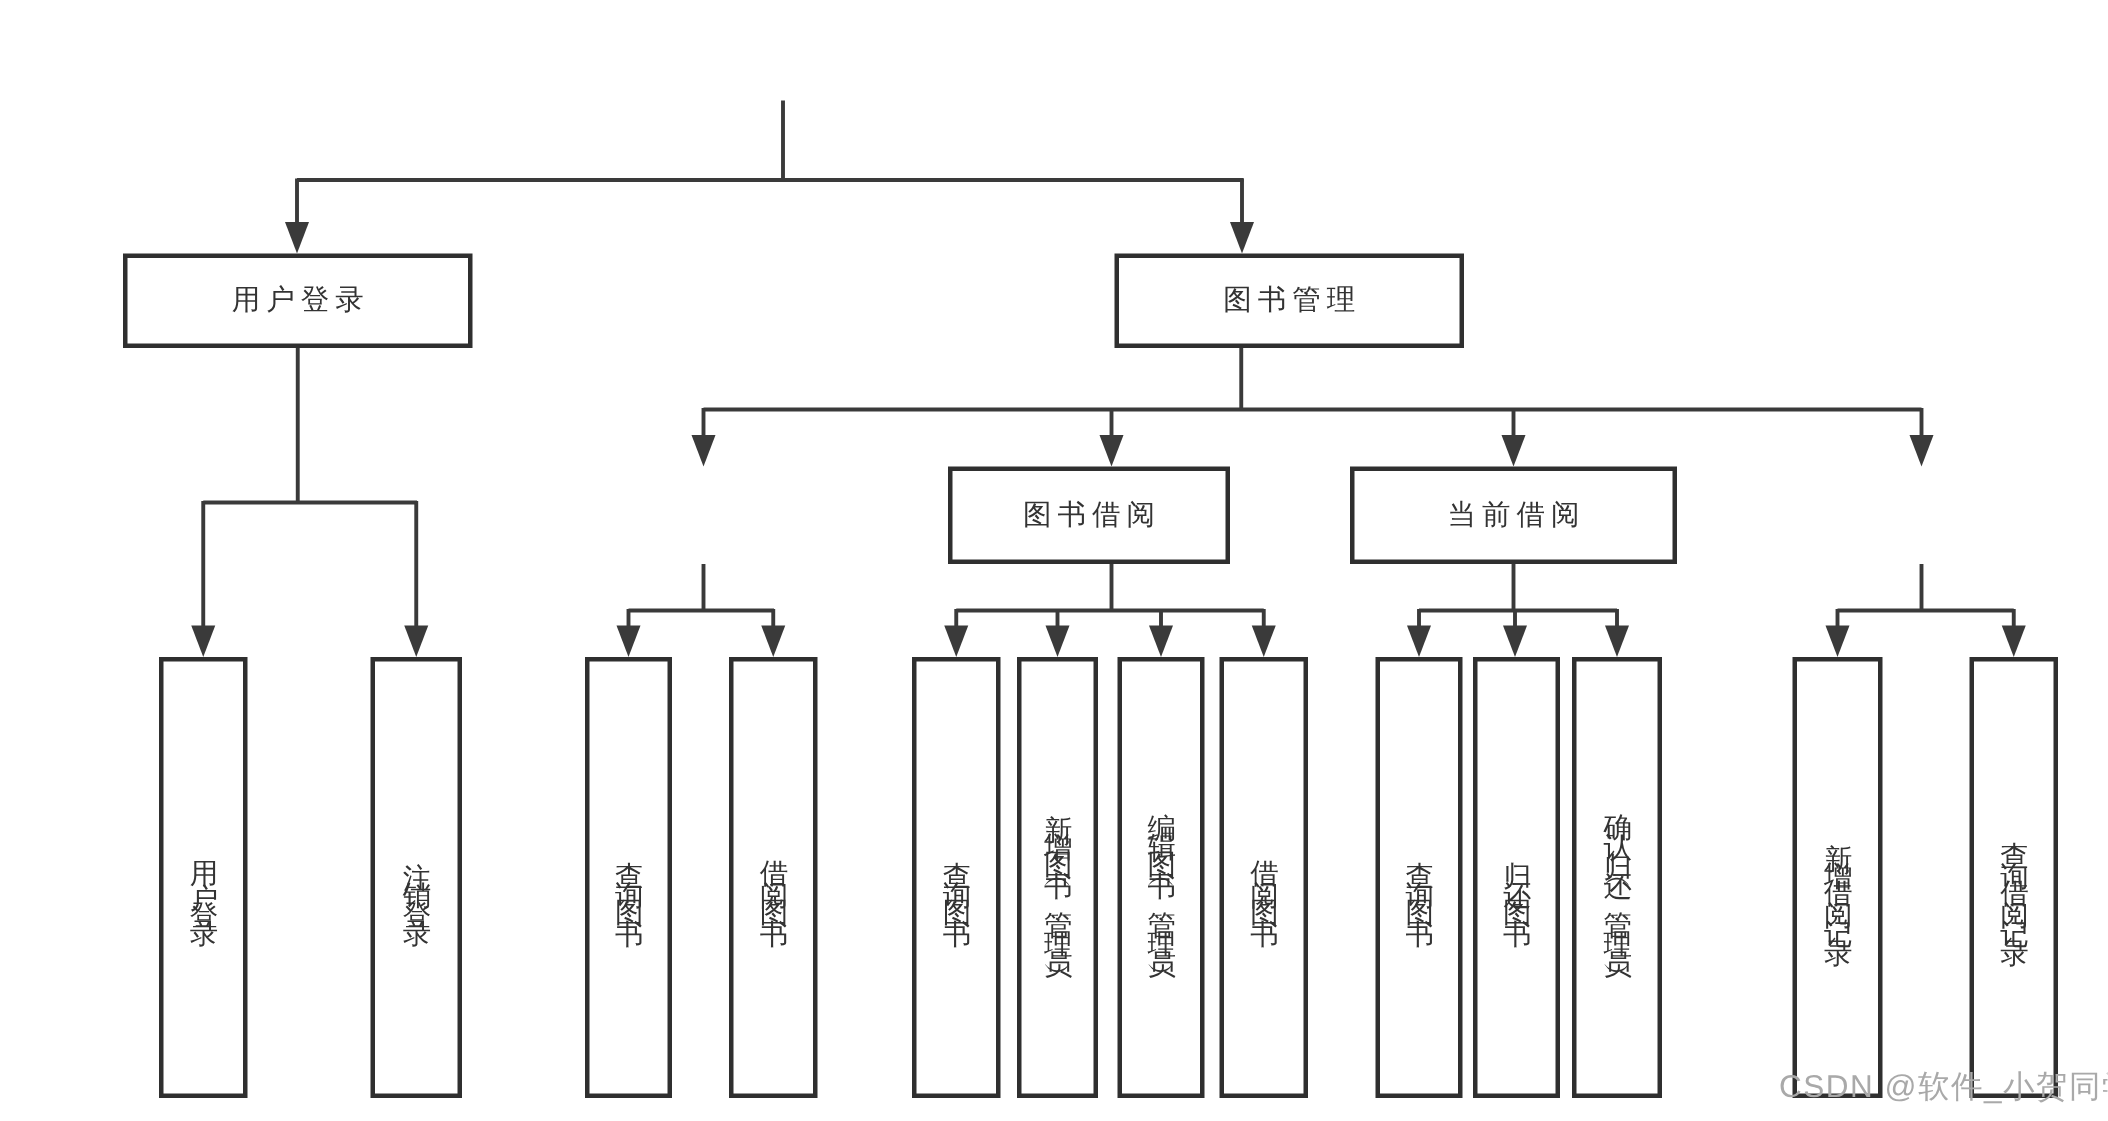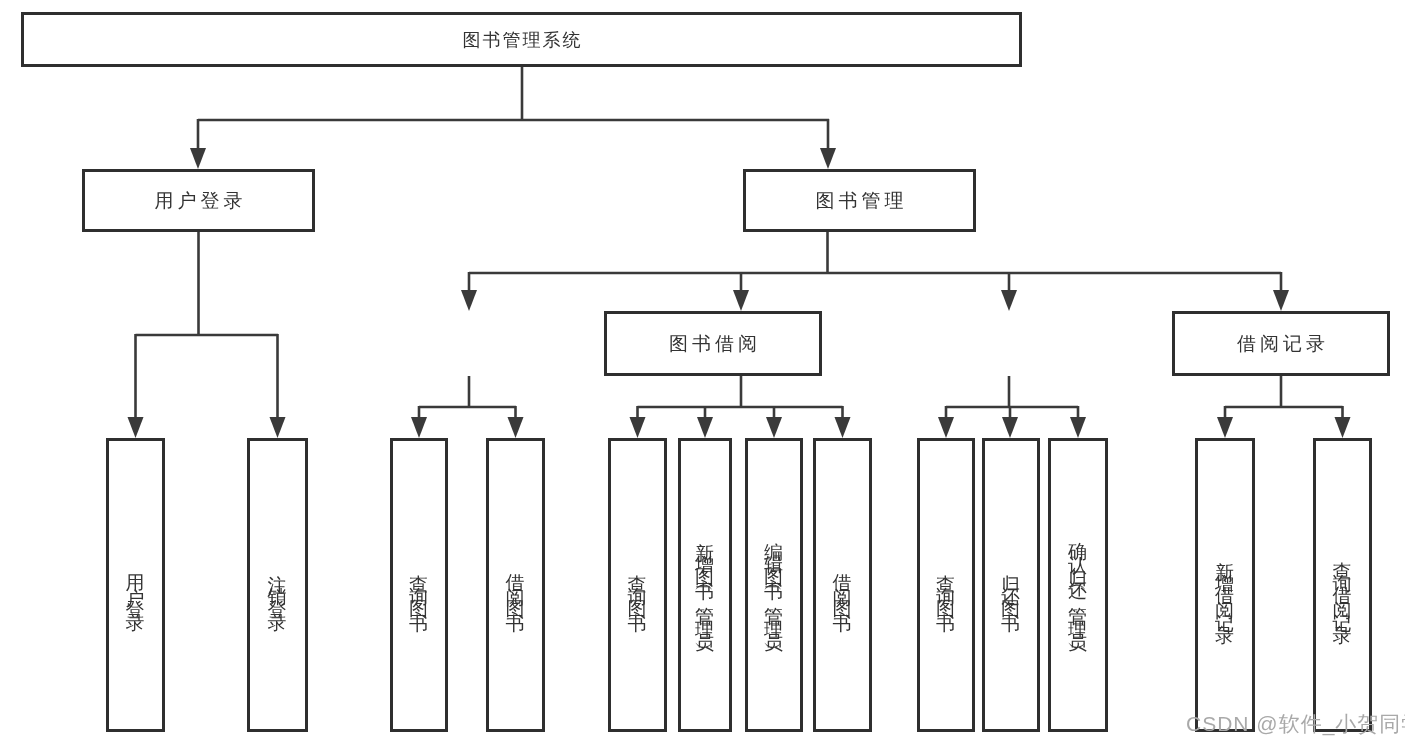--- a/index.html
+++ b/index.html
@@ -102,36 +102,33 @@
     <polygon points="1070,417 1086,417 1078,438"></polygon>
 
     <line x1="1281" y1="376" x2="1281" y2="408"></line>
     <line x1="1225" y1="407" x2="1342.5" y2="407"></line>
     <line x1="1225" y1="406" x2="1225" y2="420"></line>
     <polygon points="1217,417 1233,417 1225,438"></polygon>
     <line x1="1342.5" y1="406" x2="1342.5" y2="420"></line>
     <polygon points="1334.5,417 1350.5,417 1342.5,438"></polygon>
   </svg>
 
-  <div class="node root" style="left:21px;top:12px;width:1001px;height:55px;">
-    <span class="hlabel">图书管理系统</span>
-  </div>
 
   <div class="node" style="left:82px;top:169px;width:233px;height:63px;">
     <span class="hlabel">用户登录</span>
   </div>
   <div class="node" style="left:711px;top:169px;width:233px;height:63px;margin-left:32px;">
     <span class="hlabel">图书管理</span>
   </div>
 
-  <div class="node" style="left:604px;top:311px;width:218px;height:65px;">
+  <div class="node" style="left:632px;top:311px;width:188px;height:65px;">
     <span class="hlabel">图书借阅</span>
   </div>
-  <div class="node" style="left:1172px;top:311px;width:218px;height:65px;">
-    <span class="hlabel">借阅记录</span>
+  <div class="node" style="left:900px;top:311px;width:218px;height:65px;">
+    <span class="hlabel">当前借阅</span>
   </div>
 
   <div class="node vbox" style="left:106px;top:438px;width:59px;height:294px;">
     <span class="vlabel">用户登录</span>
   </div>
   <div class="node vbox" style="left:247px;top:438px;width:61px;height:294px;">
     <span class="vlabel">注销登录</span>
   </div>
 
   <div class="node vbox" style="left:390px;top:438px;width:58px;height:294px;">

